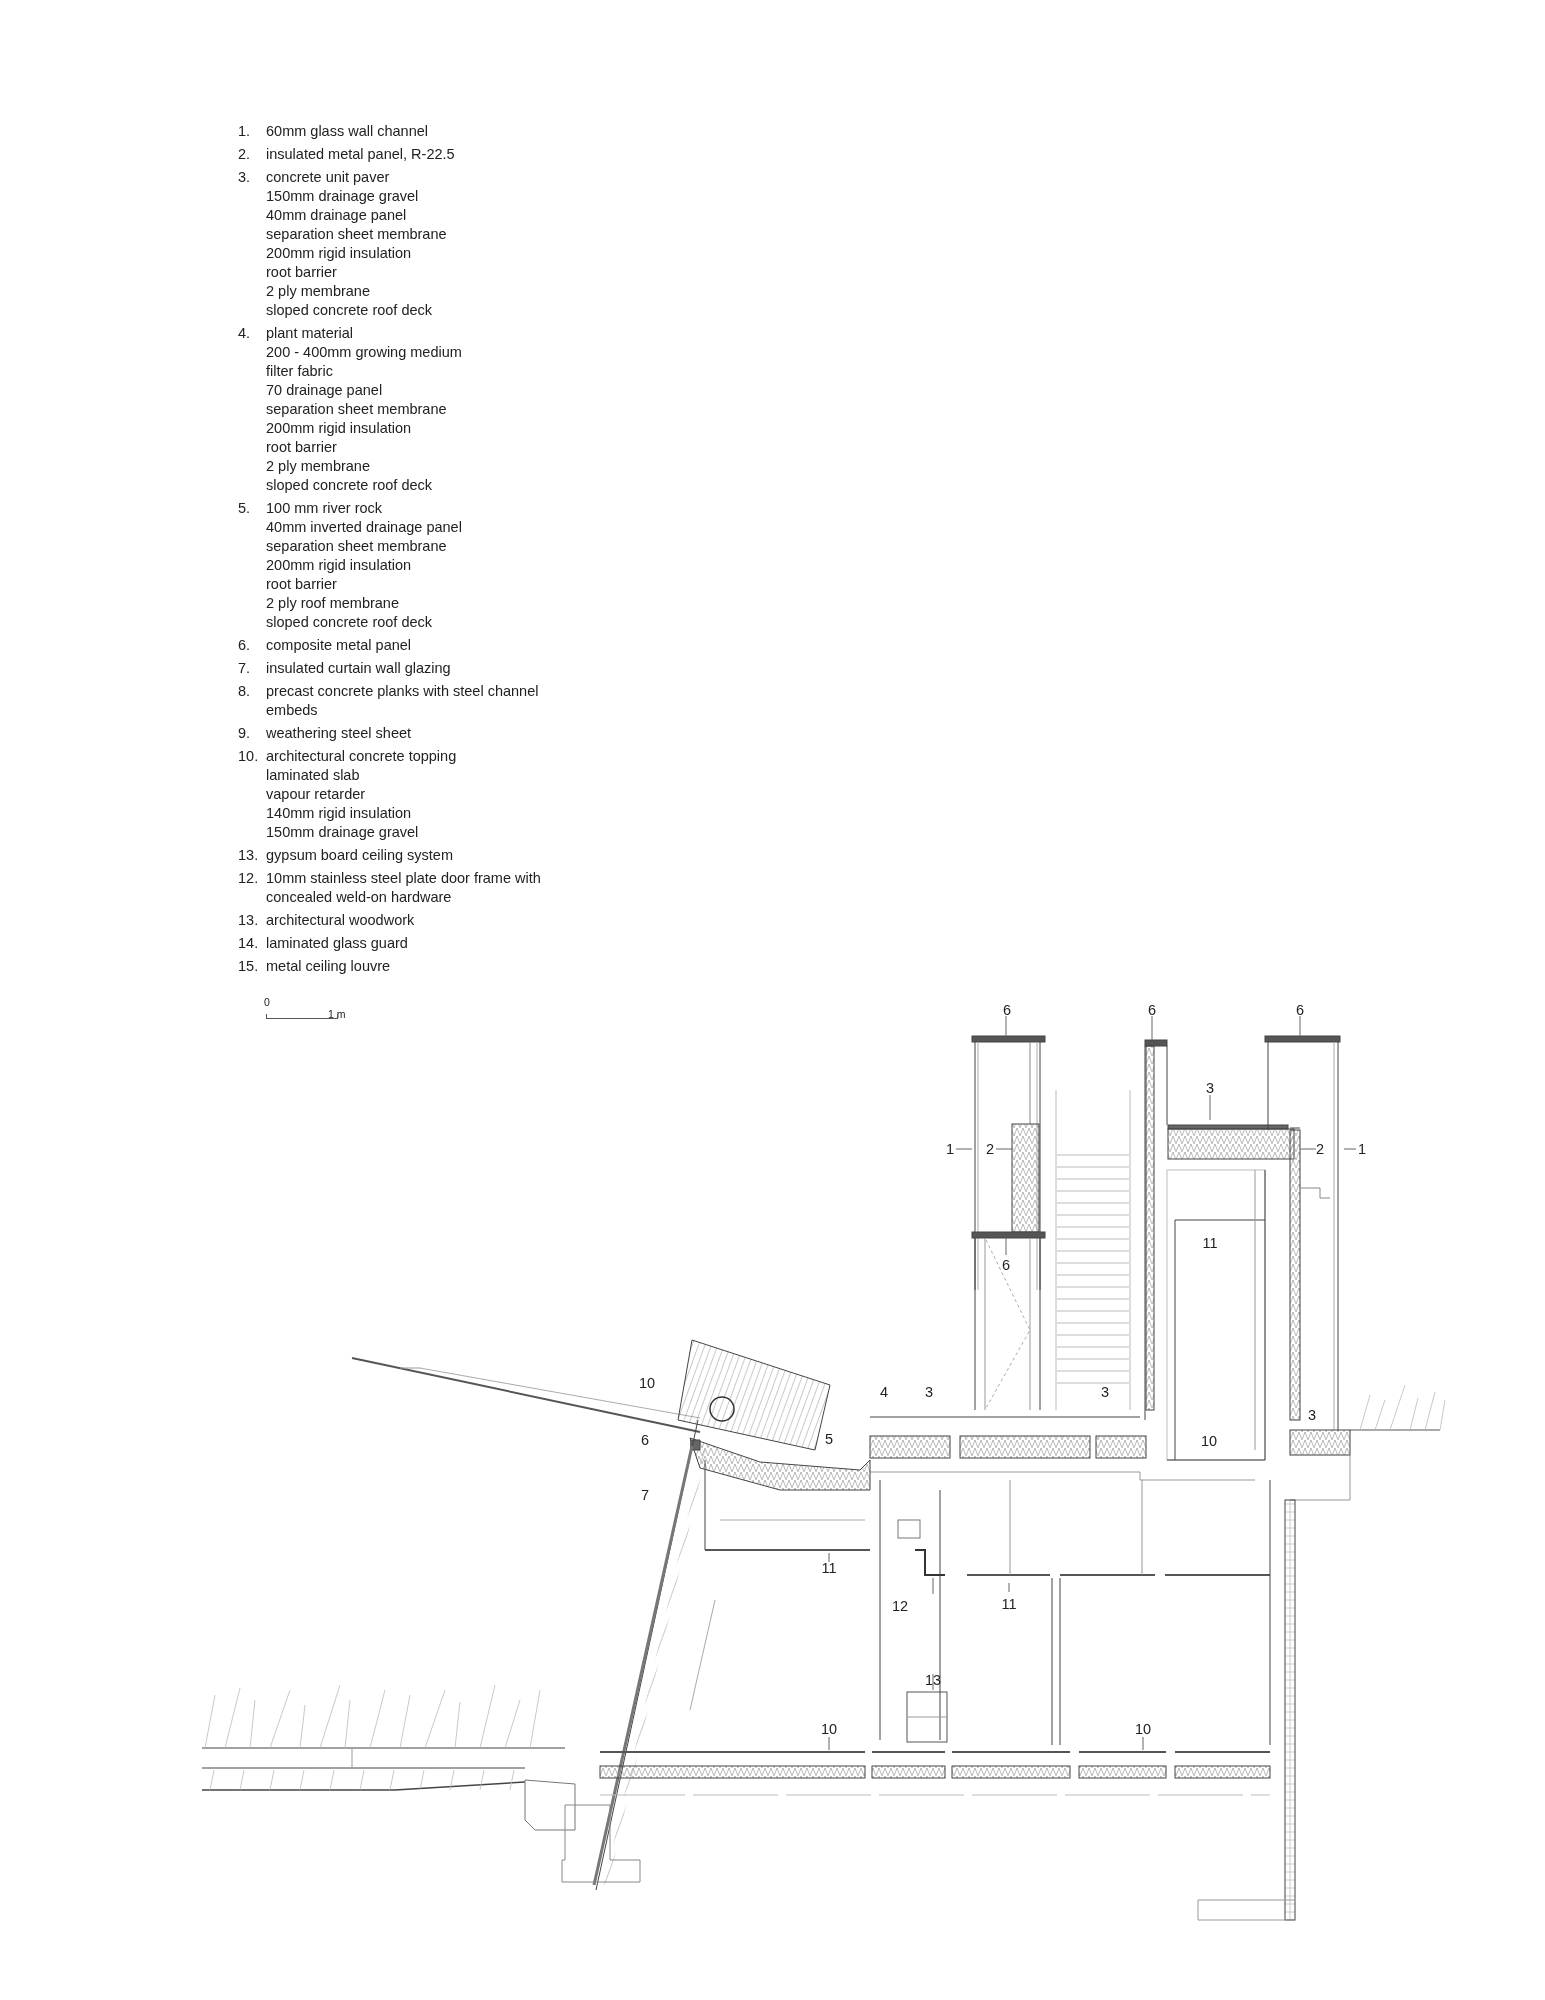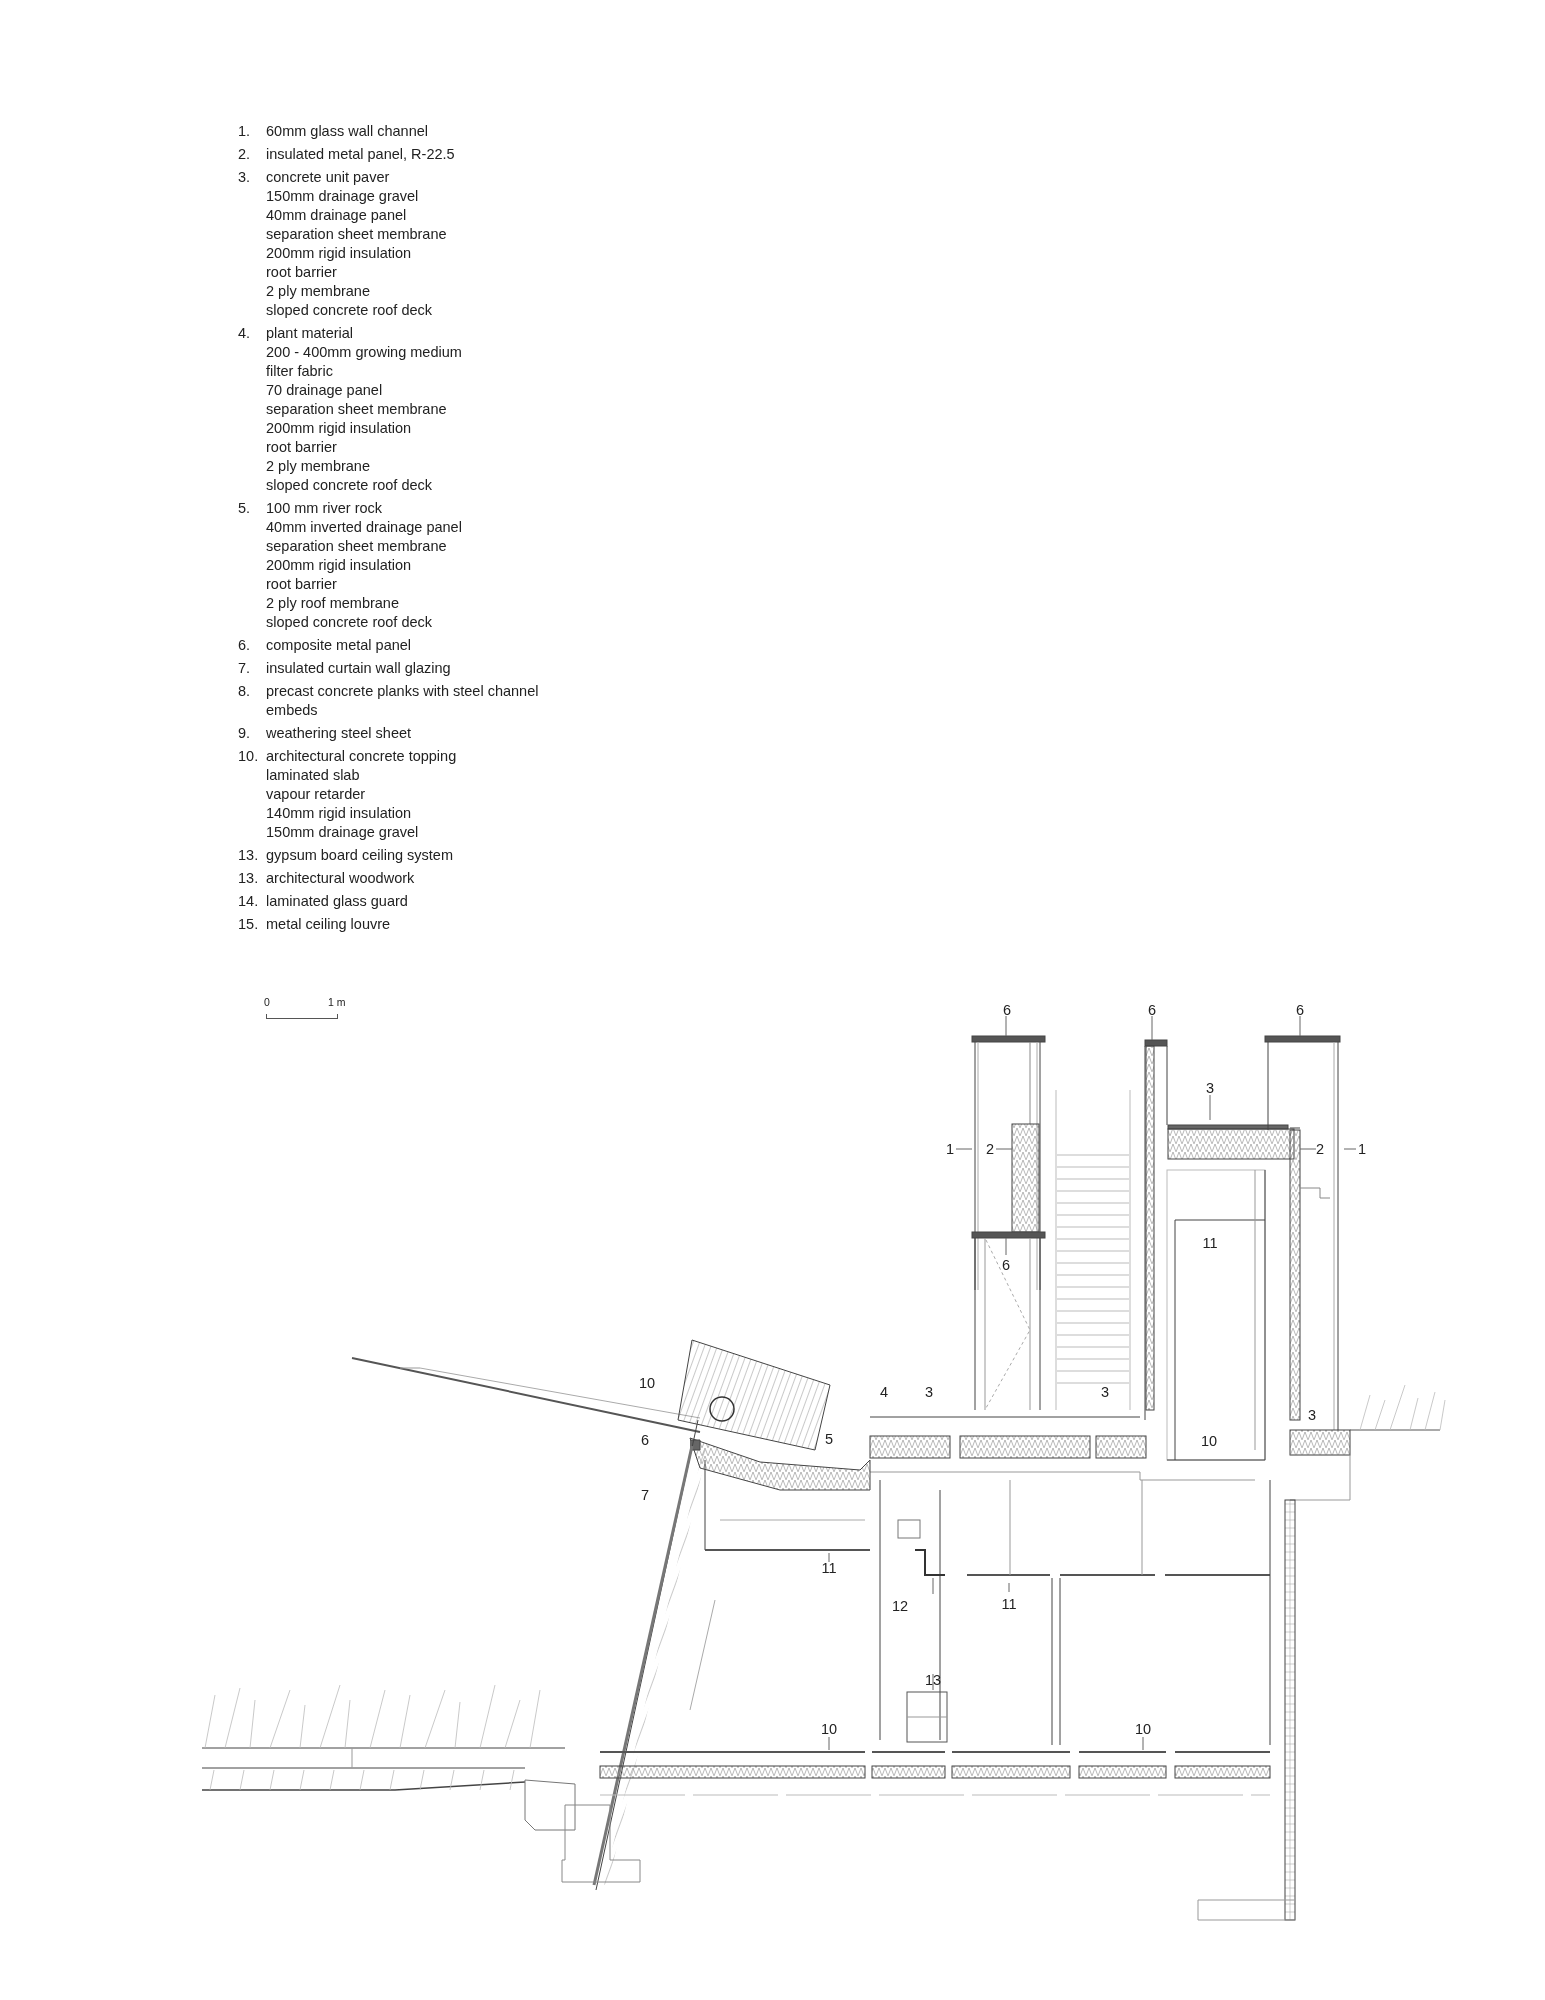--- a/index.html
+++ b/index.html
@@ -4,21 +4,21 @@
 <style>
   html, body { margin:0; padding:0; background:#ffffff; }
   body { width:1545px; height:2000px; position:relative; overflow:hidden;
          font-family:"Liberation Sans", sans-serif; color:#222; }
   #legend { position:absolute; left:238px; top:122px; width:360px; }
   .item { display:flex; font-size:14.5px; line-height:19px; margin-bottom:4px; }
   .item .num { width:28px; flex:none; }
   .item .lines div { white-space:nowrap; }
   #scale { position:absolute; left:262px; top:996px; width:90px; height:30px; }
   #scale .t0 { position:absolute; left:2px; top:0; font-size:10.5px; }
-  #scale .t1 { position:absolute; left:66px; top:0; font-size:10.5px; }
+  #scale .t1 { position:absolute; left:66px; top:12px; font-size:10.5px; }
   #scale .bar { position:absolute; left:4px; top:18px; width:70px; height:4px;
                 border-left:1px solid #555; border-right:1px solid #555; border-bottom:1px solid #555; }
   #drawing { position:absolute; left:0; top:0; width:1545px; height:2000px; }
   .lbl { position:absolute; font-size:14.5px; color:#222; transform:translate(-50%,-50%); white-space:nowrap; }
 </style>
 </head>
 <body>
 
 <div id="legend">
     <div class="item">
@@ -104,20 +104,27 @@
         <div>laminated slab</div>
         <div>vapour retarder</div>
         <div>140mm rigid insulation</div>
         <div>150mm drainage gravel</div>
       </div>
     </div>
     <div class="item">
       <span class="num">13.</span>
       <div class="lines">
         <div>gypsum board ceiling system</div>
+      </div>
+    </div>
+    <div class="item">
+      <span class="num">12.</span>
+      <div class="lines">
+        <div>10mm stainless steel plate door frame with</div>
+        <div>concealed weld-on hardware</div>
       </div>
     </div>
     <div class="item">
       <span class="num">13.</span>
       <div class="lines">
         <div>architectural woodwork</div>
       </div>
     </div>
     <div class="item">
       <span class="num">14.</span>

